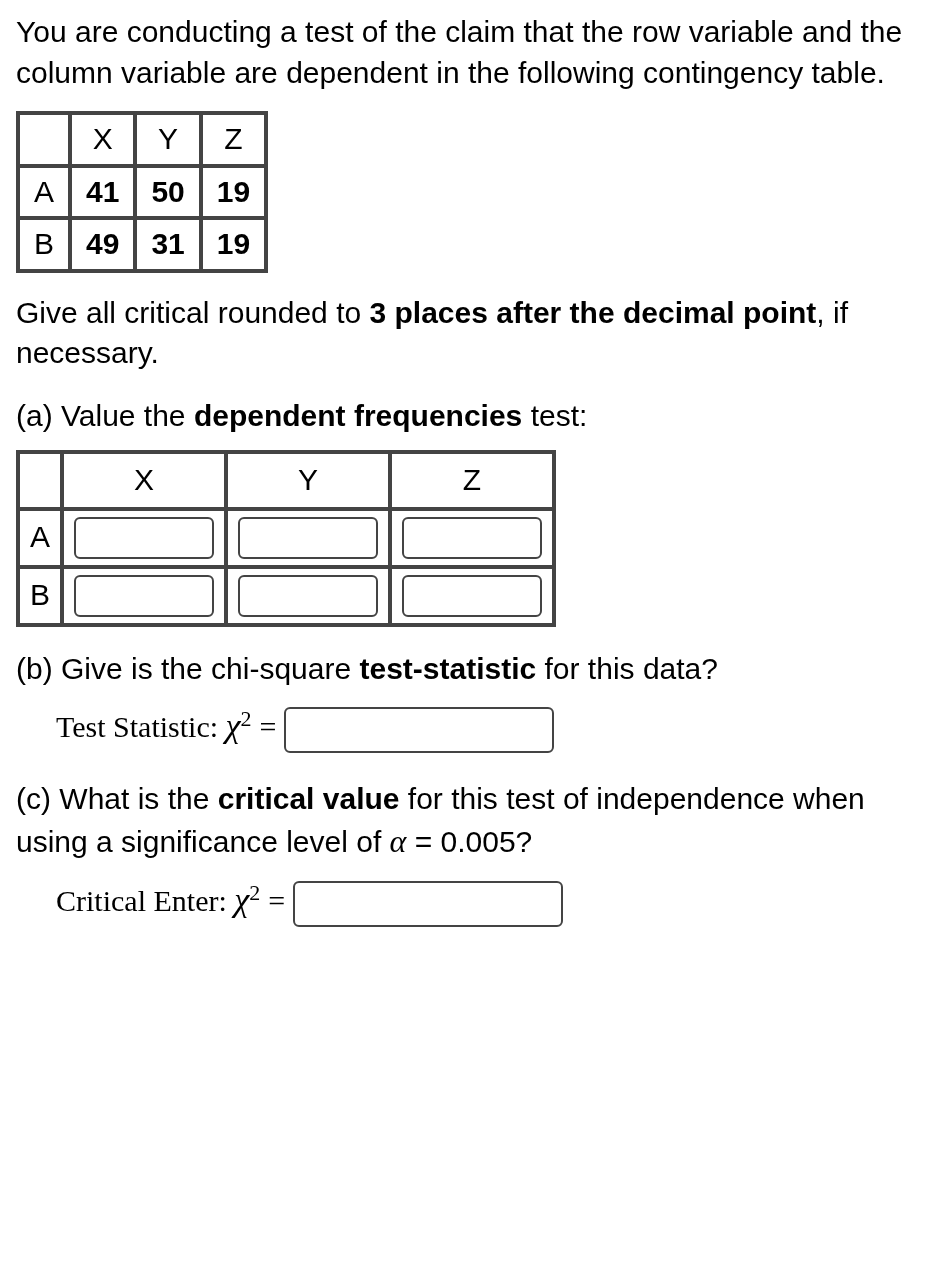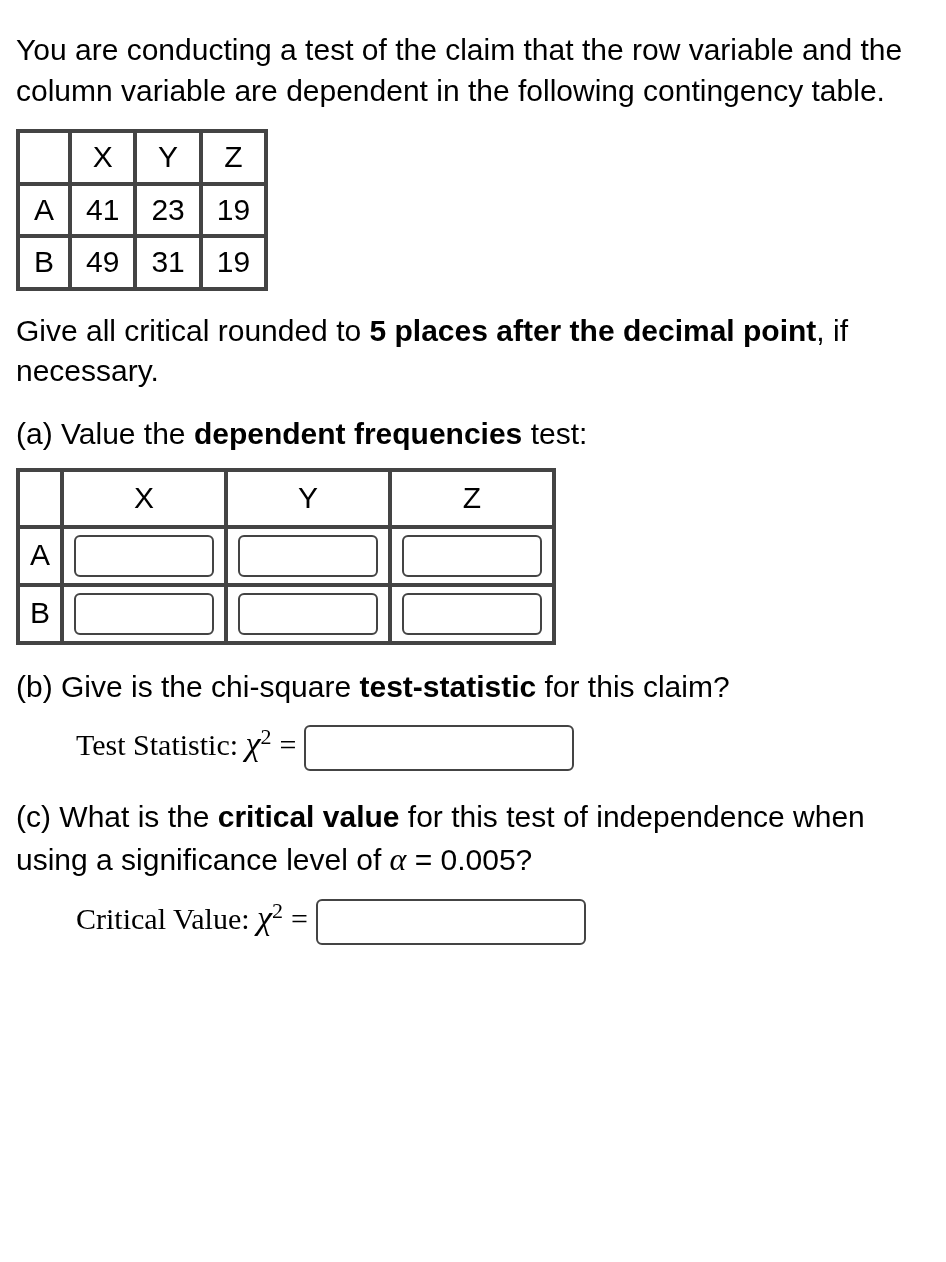--- a/index.html
+++ b/index.html
@@ -7,33 +7,32 @@
       font-size: 30px;
       color: #000;
       margin: 0;
       padding: 12px 16px;
       width: 946px;
       box-sizing: border-box;
       line-height: 1.35;
     }
     .intro {
       margin-bottom: 18px;
-      margin-top: 18px;
     }
     table.contingency {
       border-collapse: separate;
       border-spacing: 0;
       border: 2px solid #444;
       margin-bottom: 20px;
     }
     table.contingency td, table.contingency th {
       border: 2px solid #444;
       padding: 4px 14px;
       text-align: center;
-      font-weight: normal;
+      font-weight: bold;
     }
     table.contingency th.colhead {
       font-weight: normal;
     }
     table.contingency td.rowhead {
       font-weight: normal;
     }
     .instruction {
       margin: 18px 0 22px 0;
     }
@@ -70,21 +69,21 @@
       border-radius: 6px;
       width: 270px;
       height: 46px;
       font-size: 28px;
       padding: 0 6px;
       box-sizing: border-box;
       background: #fff;
       vertical-align: middle;
     }
     .formula-line {
-      margin-left: 60px;
+      margin-left: 40px;
       margin-top: 10px;
       margin-bottom: 24px;
       font-family: Georgia, 'Times New Roman', serif;
     }
     .chi {
       font-style: italic;
       font-size: 34px;
     }
     .sup2 {
       font-size: 22px;
@@ -113,34 +112,34 @@
   <tbody>
       <tr>
     <th></th>
     <th class="colhead">X</th>
     <th class="colhead">Y</th>
     <th class="colhead">Z</th>
   </tr>
   <tr>
     <td class="rowhead">A</td>
     <td>41</td>
-    <td>23</td>
+    <td>50</td>
     <td>19</td>
   </tr>
   <tr>
     <td class="rowhead">B</td>
     <td>49</td>
     <td>31</td>
     <td>19</td>
   </tr>
 </tbody>
   </table>
 
 <div class="instruction">
-  <span>Give all critical rounded to </span><span class="bold">5 places after the decimal point</span><span>, if necessary.</span>
+  <span>Give all critical rounded to </span><span class="bold">3 places after the decimal point</span><span>, if necessary.</span>
 </div>
 
 <div class="part-label">
   <span>(a) Value the </span><span class="bold">dependent frequencies</span><span> test:</span>
 </div>
 
 <table class="expected">
   <tbody>
       <tr>
     <th></th>
@@ -157,26 +156,26 @@
   <tr>
     <td>B</td>
     <td><input class="input-box" style=""></td>
     <td><input class="input-box" style=""></td>
     <td><input class="input-box" style=""></td>
   </tr>
 </tbody>
   </table>
 
 <div class="part-label">
-  <span>(b) Give is the chi-square </span><span class="bold">test-statistic</span><span> for this claim?</span>
+  <span>(b) Give is the chi-square </span><span class="bold">test-statistic</span><span> for this data?</span>
 </div>
 
 <div class="formula-line">
   <span>Test Statistic: </span><span class="chi">χ</span><span class="sup2">2</span><span class="eq">=</span><input class="input-box-wide" style="">
 </div>
 
 <div class="part-c">
   <span>(c) What is the </span><span class="bold">critical value</span><span> for this test of independence when using a significance level of </span><span class="alpha">α</span><span> = 0.005?</span>
 </div>
 
 <div class="formula-line">
-  <span>Critical Value: </span><span class="chi">χ</span><span class="sup2">2</span><span class="eq">=</span><input class="input-box-wide" style="">
+  <span>Critical Enter: </span><span class="chi">χ</span><span class="sup2">2</span><span class="eq">=</span><input class="input-box-wide" style="">
 </div>
 
 </body></html>

